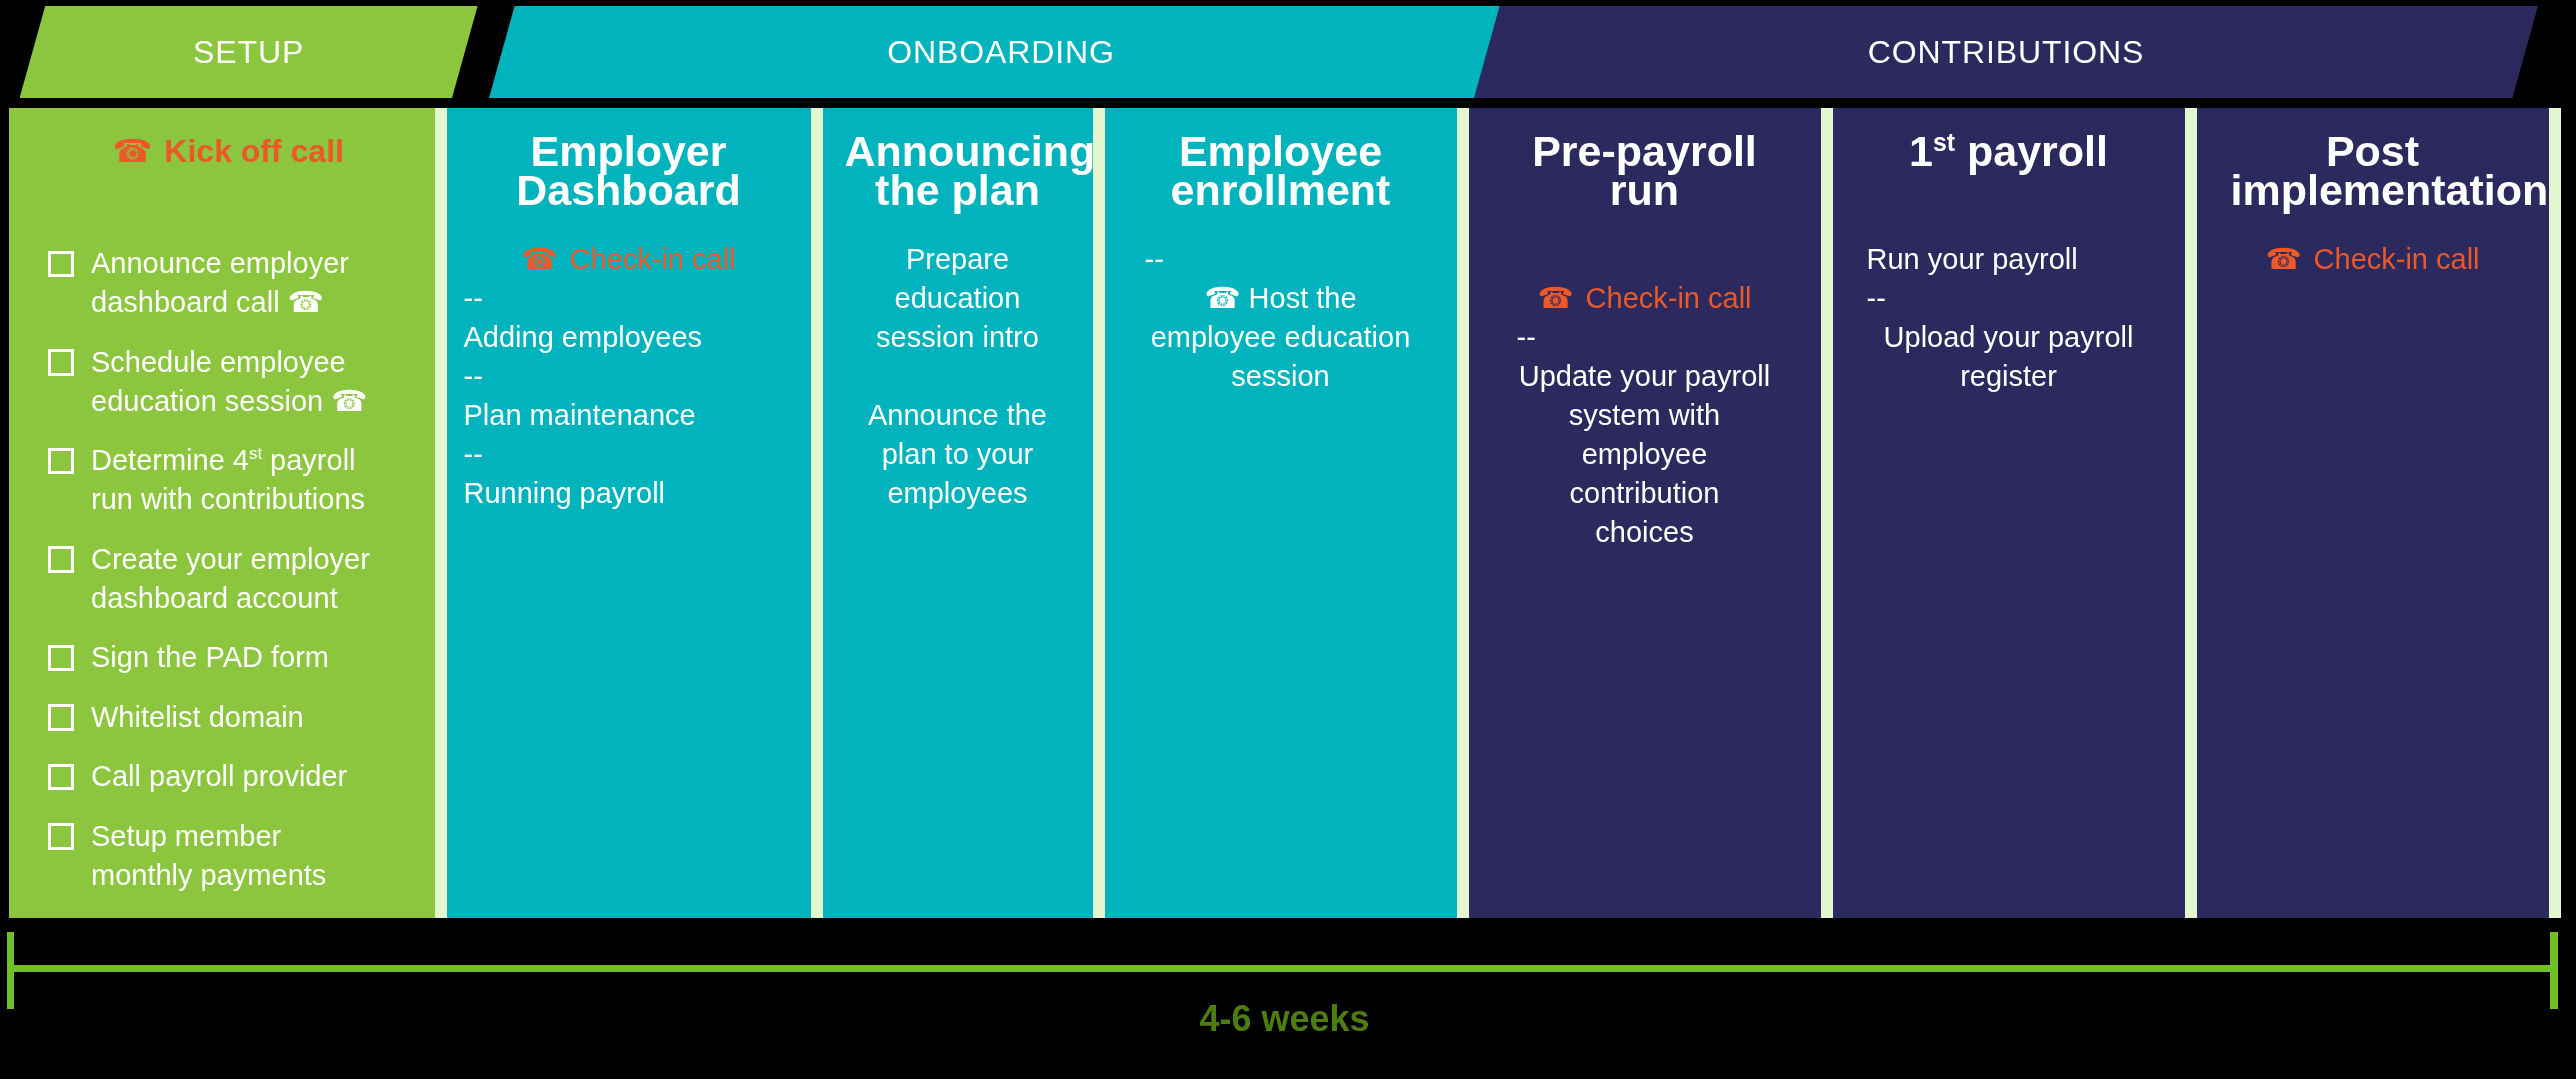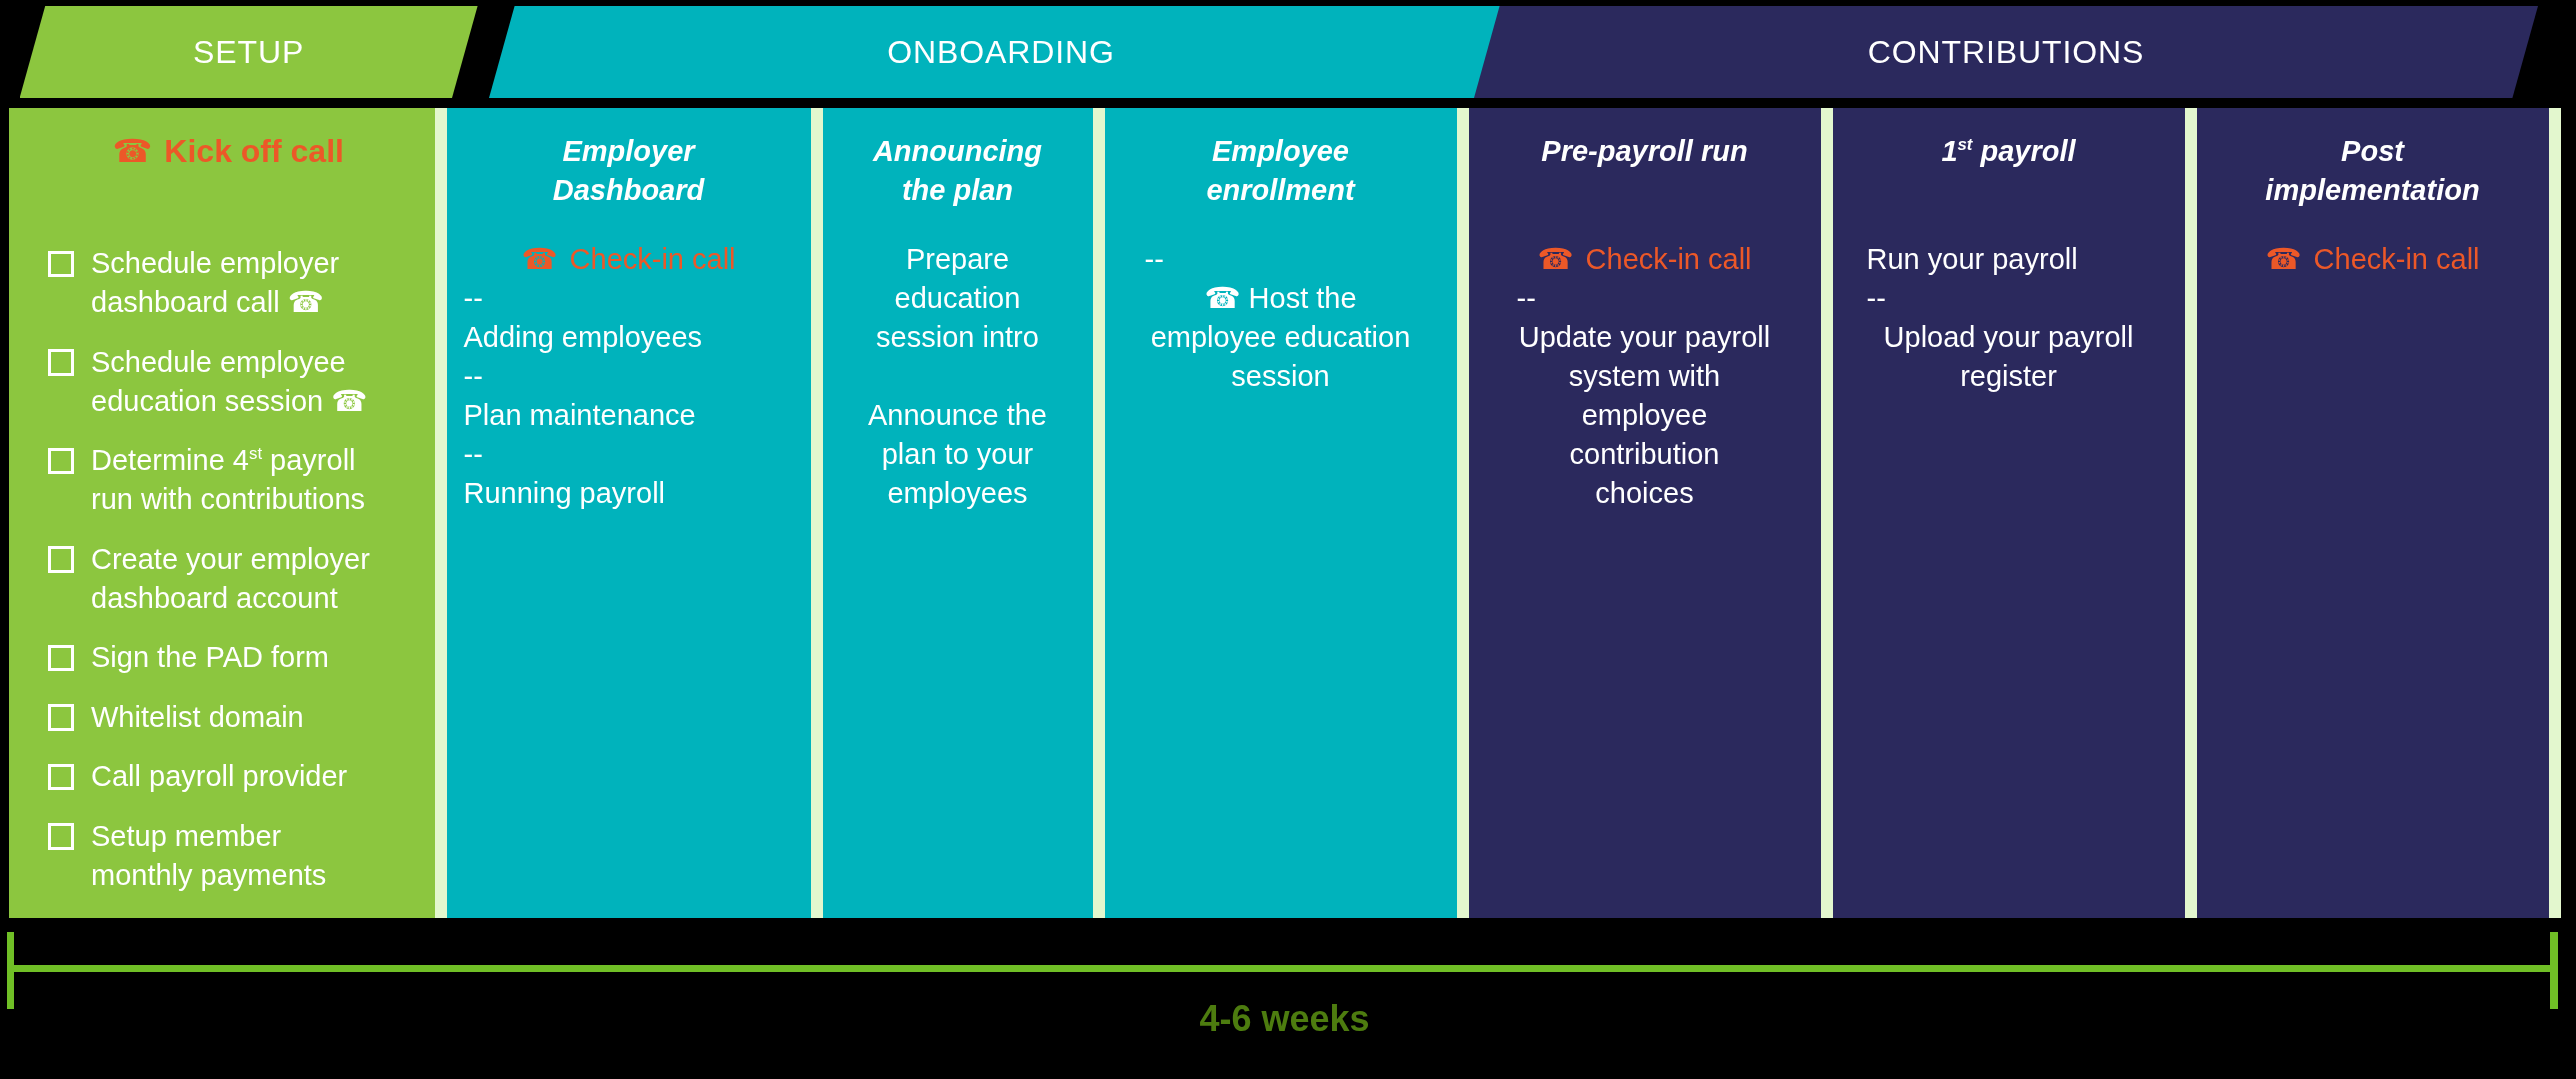--- a/index.html
+++ b/index.html
@@ -23,21 +23,21 @@
   .col{height:100%;flex:none;box-sizing:border-box;padding-top:24px;font-size:29px;line-height:39px;}
   .col-green{width:426px;background:#8CC63F;padding-left:39px;padding-right:25.6px;}
   .col-teal{background:#00B3BC;}
   .col-navy{background:#2B295D;}
   .c2{width:364px;padding-left:17px;padding-right:17px;}
   .c3{width:270px;padding-left:22px;padding-right:22px;}
   .c4{width:352px;padding-left:40px;padding-right:40px;}
   .c5{width:352px;padding-left:48px;padding-right:48px;}
   .c6{width:352px;padding-left:34px;padding-right:34px;}
   .c7{width:352px;padding-left:34px;padding-right:34px;}
-  .col-title{margin:0;font-size:29px;font-weight:700;line-height:39px;text-align:center;color:#fff;font-style:italic;}
+  .col-title{margin:0;font-size:43px;font-weight:700;line-height:39px;text-align:center;color:#fff;}
   .tline{display:block;}
   .content{margin-top:30px;}
   .content.one-line-title{margin-top:69px;}
   .call-line{display:flex;justify-content:center;align-items:baseline;gap:12px;color:#EC5828;}
   .call-line .phone{color:inherit;}
   .bold{font-weight:700;font-size:32px;}
   .line{margin:0;}
   .para{text-align:center;margin:0;}
   .para-gap{margin-top:39px;}
   sup{font-size:58%;line-height:0;vertical-align:super;}
@@ -73,21 +73,21 @@
 
     <section class="col col-green">
       <div class="call-line bold">
         <span class="phone">☎</span>
         <span>Kick off call</span>
       </div>
       <ul class="checklist">
         <li class="check-item">
           <span class="checkbox"></span>
           <span class="check-text">
-            <span class="cline">Schedule employer</span>
+            <span class="cline">Announce employer</span>
             <span class="cline">dashboard call ☎</span>
           </span>
         </li>
         <li class="check-item">
           <span class="checkbox"></span>
           <span class="check-text">
             <span class="cline">Schedule employee</span>
             <span class="cline">education session ☎</span>
           </span>
         </li>

